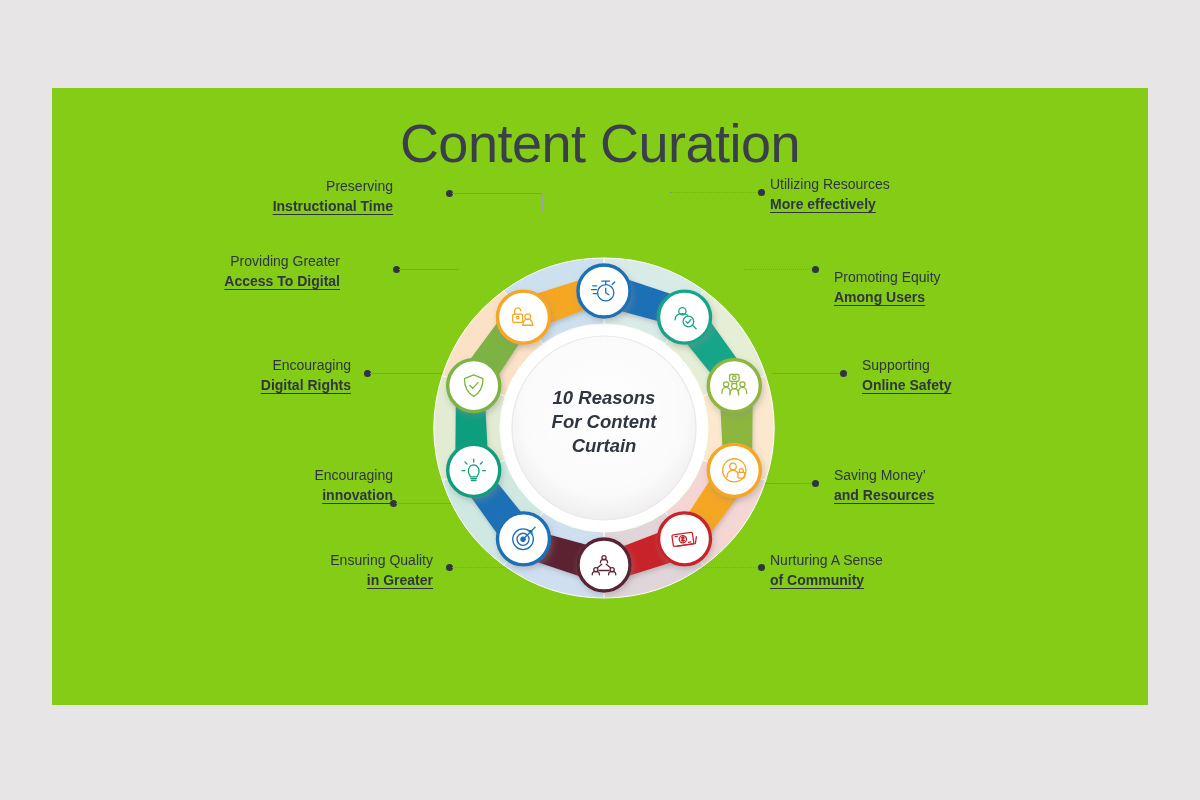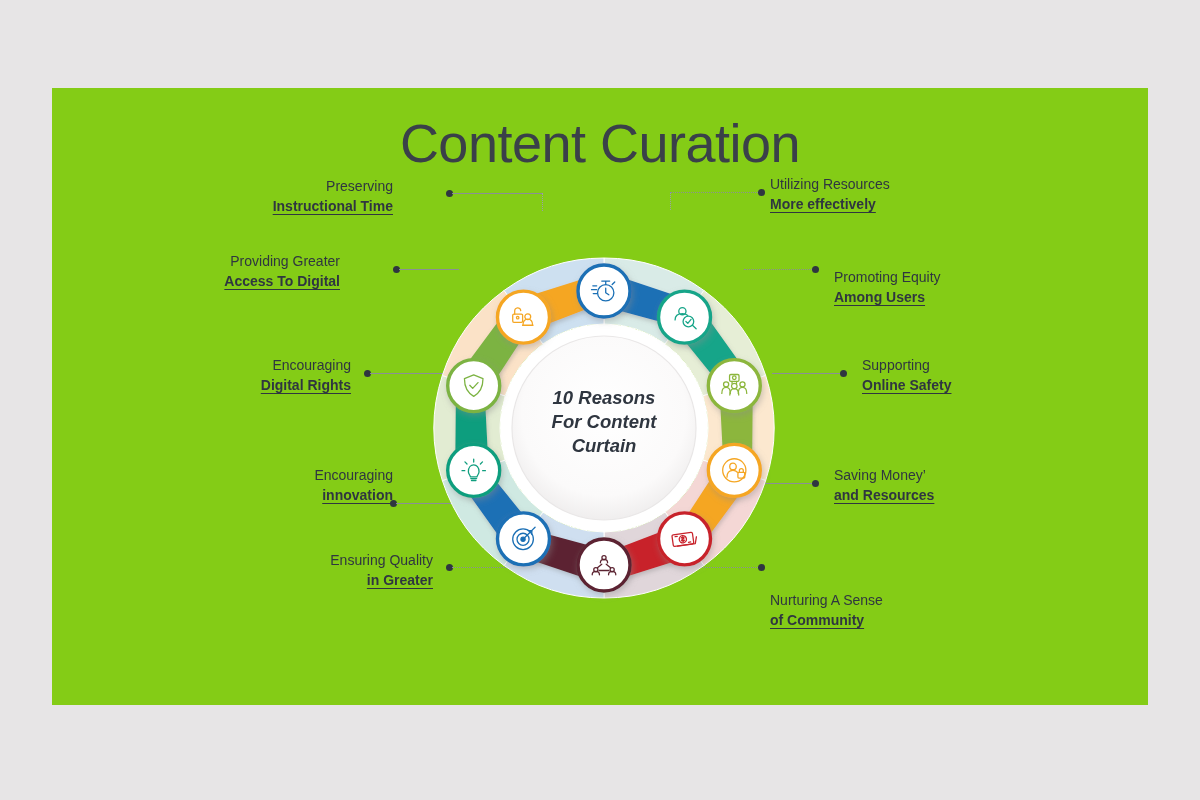--- a/index.html
+++ b/index.html
@@ -152,21 +152,21 @@
 
   <div class="label right" style="left:782px; top:377px;">
     <span class="l1">Saving Money’</span>
     <span class="l2">and Resources </span>
   </div>
   <div class="lead" style="left:692px; top:395px;">
     <span class="hline" style="left:0; top:0; width:68px;"></span>
     <span class="dot" style="left:68px; top:-3px;"></span>
   </div>
 
-  <div class="label right" style="left:718px; top:462px;margin-top:40px;">
+  <div class="label right" style="left:718px; top:462px;">
     <span class="l1">Nurturing A Sense</span>
     <span class="l2">of Community</span>
   </div>
   <div class="lead" style="left:618px; top:479px;">
     <span class="vdot" style="left:0; top:-18px; height:18px;"></span>
     <span class="hdot" style="left:0; top:0; width:88px;"></span>
     <span class="dot" style="left:88px; top:-3px;"></span>
   </div>
 
   <div id="wheel-wrap">

